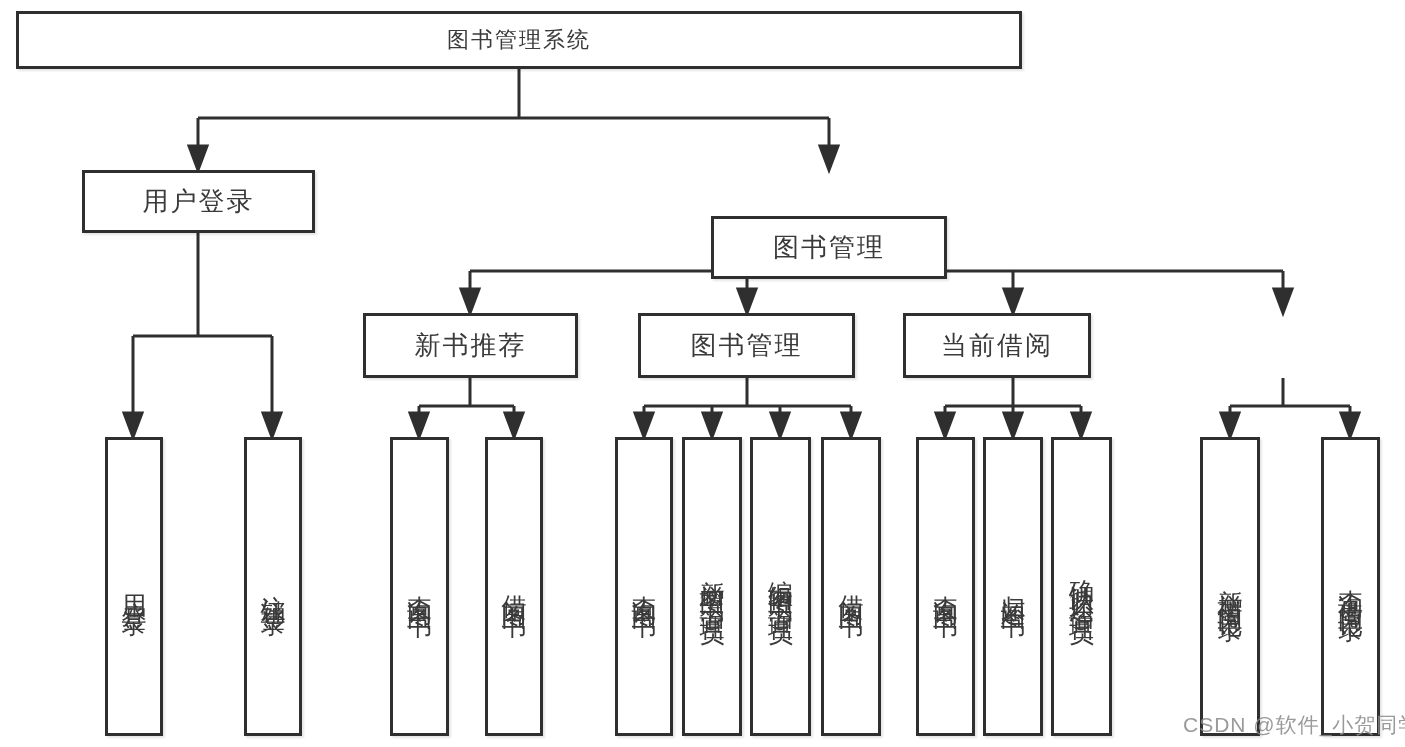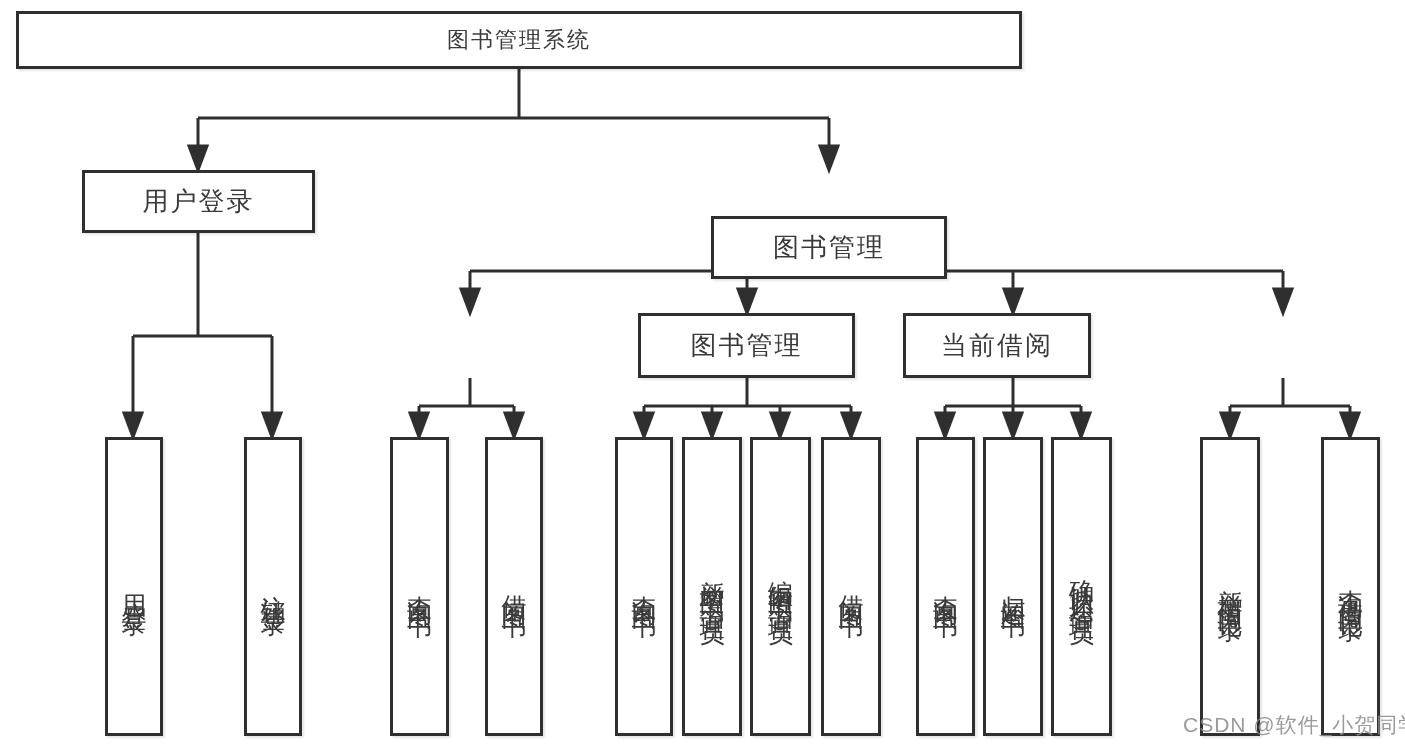--- a/index.html
+++ b/index.html
@@ -102,20 +102,21 @@
       <line x1="1350" y1="406" x2="1350" y2="417"></line>
       <polygon points="1341,413 1359,413 1350,437"></polygon>
     </g>
   </svg>
 
   <div class="node root" style="left:16px;top:11px;width:1006px;height:58px;">图书管理系统</div>
 
   <div class="node hbox" style="left:82px;top:170px;width:233px;height:63px;">用户登录</div>
   <div class="node hbox" style="left:711px;top:170px;width:236px;height:63px;margin-top:46px;">图书管理</div>
 
+  <div class="node hbox" style="left:363px;top:313px;width:215px;height:65px;">新书推荐</div>
   <div class="node hbox" style="left:638px;top:313px;width:217px;height:65px;">图书管理</div>
   <div class="node hbox" style="left:903px;top:313px;width:188px;height:65px;">当前借阅</div>
 
   <div class="node vbox" style="left:105px;width:58px;">用户登录</div>
   <div class="node vbox" style="left:244px;width:58px;">注销登录</div>
   <div class="node vbox" style="left:390px;width:59px;">查询图书</div>
   <div class="node vbox" style="left:485px;width:58px;">借阅图书</div>
   <div class="node vbox" style="left:615px;width:58px;">查询图书</div>
   <div class="node vbox" style="left:682px;width:60px;">新增图书（管理员）</div>
   <div class="node vbox" style="left:750px;width:61px;">编辑图书（管理员）</div>

